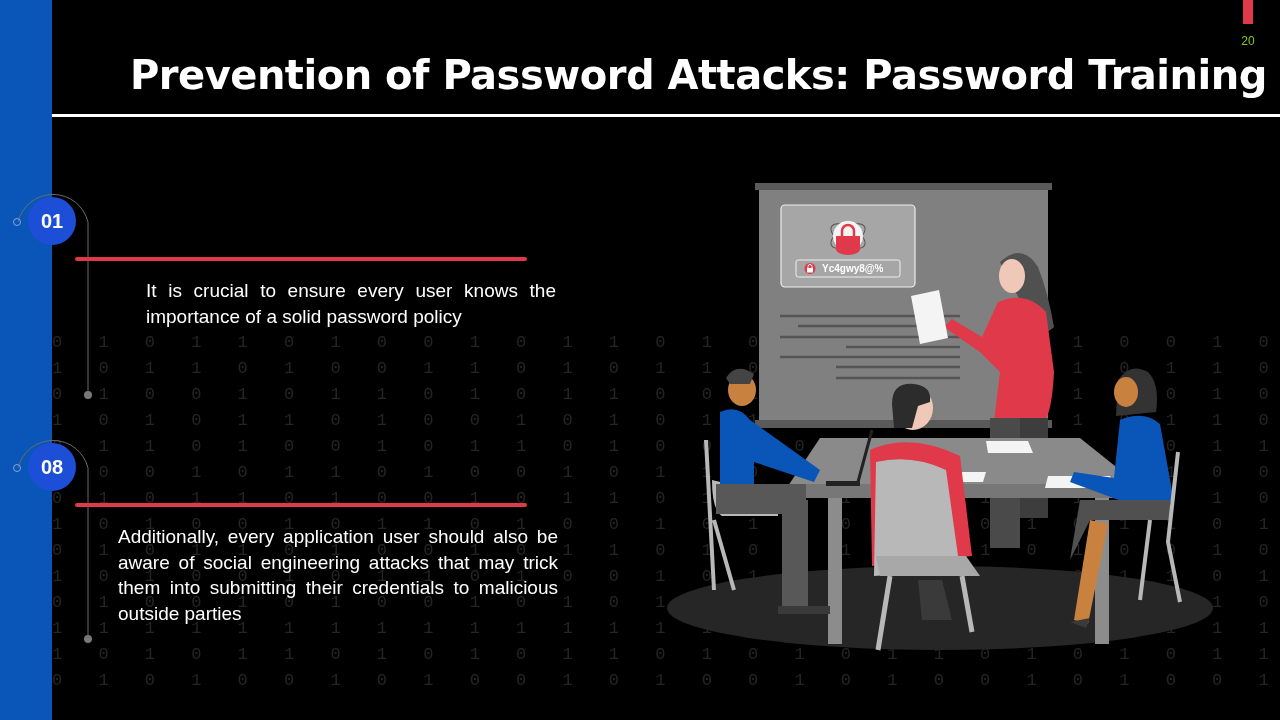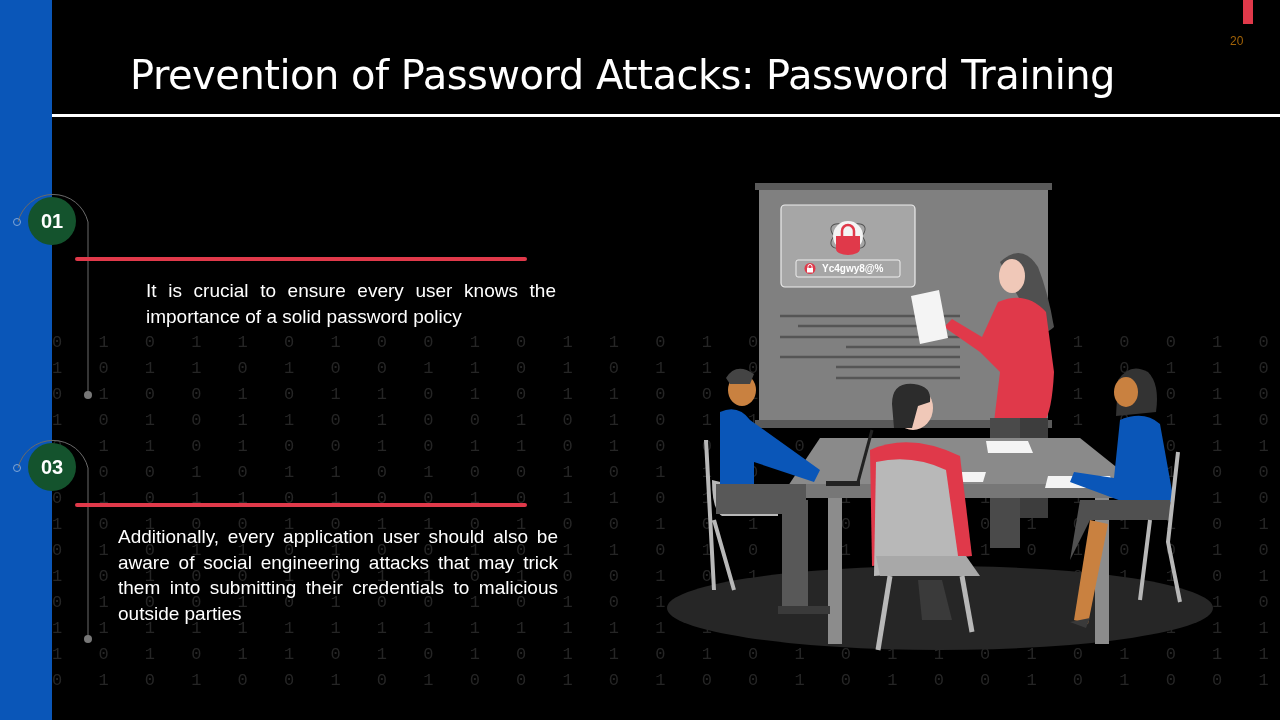--- a/index.html
+++ b/index.html
@@ -1,24 +1,24 @@
 <!DOCTYPE html>
 <html><head>
 <meta charset="utf-8">
 <style>
   html,body{margin:0;padding:0;}
   body{width:1280px;height:720px;overflow:hidden;background:#000;position:relative;font-family:"Liberation Sans",sans-serif;}
   .left-bar{position:absolute;left:0;top:0;width:52px;height:720px;background:#0a56b8;}
   .slide-num-bar{position:absolute;left:1243px;top:0;width:10px;height:24px;background:#e0394a;}
-  .slide-num{position:absolute;left:1230px;top:34px;width:36px;color:#a16207;font-size:12px;}
-  .title{position:absolute;left:130px;top:52px;color:#fff;font-family:"DejaVu Sans",sans-serif;font-size:40px;font-weight:400;letter-spacing:-0.5px;white-space:nowrap;}
+  .slide-num{position:absolute;left:1230px;top:34px;width:36px;text-align:center;color:#84cc16;font-size:12px;}
+  .title{position:absolute;left:130px;top:52px;color:#fff;font-family:"DejaVu Sans",sans-serif;font-size:40px;font-weight:700;letter-spacing:-0.5px;white-space:nowrap;}
   .title-rule{position:absolute;left:52px;top:114px;width:1228px;height:3px;background:#fff;}
   .binary{position:absolute;left:52px;top:330px;width:1228px;height:390px;color:#2a2a2a;font-family:"Liberation Mono",monospace;font-size:17px;line-height:26px;letter-spacing:13px;white-space:pre;overflow:hidden;opacity:.9;}
   .arc{position:absolute;}
-  .num-circle{position:absolute;width:48px;height:48px;border-radius:50%;background:#14532d;color:#fff;font-weight:bold;font-size:20px;display:flex;align-items:center;justify-content:center;}
+  .num-circle{position:absolute;width:48px;height:48px;border-radius:50%;background:#1d4ed8;color:#fff;font-weight:bold;font-size:20px;display:flex;align-items:center;justify-content:center;}
   .red-rule{position:absolute;height:4px;background:#e0394a;border-radius:2px;}
   .step-text{position:absolute;color:#fff;font-size:19px;line-height:25.5px;text-align:justify;}
   .illus{position:absolute;left:660px;top:180px;}
 </style>
 </head>
 <body>
 
 <div class="left-bar"></div>
 <div class="slide-num-bar"></div>
 <div class="slide-num">20</div>
@@ -51,21 +51,21 @@
   <div class="red-rule" style="left:75px;top:257px;width:452px;"></div>
   <div class="step-text" style="left:106px;top:278px;width:410px;margin-left:40px;">It is crucial to ensure every user knows the importance of a solid password policy</div>
 </div>
 
 <div>
   <svg class="arc" style="left:10px;top:430px;" width="90" height="220">
     <path d="M8 38 A36 36 0 0 1 78 38 L78 208" fill="none" stroke="#6a6a6a" stroke-width="1"></path>
     <circle cx="7" cy="38" r="3.5" fill="none" stroke="#7fa6d8" stroke-width="1"></circle>
     <circle cx="78" cy="209" r="4" fill="#777"></circle>
   </svg>
-  <div class="num-circle" style="left:28px;top:443px;">03</div>
+  <div class="num-circle" style="left:28px;top:443px;">08</div>
   <div class="red-rule" style="left:75px;top:503px;width:452px;"></div>
   <div class="step-text" style="left:118px;top:524px;width:440px;">Additionally, every application user should also be aware of social engineering attacks that may trick them into submitting their credentials to malicious outside parties</div>
 </div>
 
 <svg class="illus" width="560" height="480" viewBox="660 180 560 480">
 
   <ellipse cx="940" cy="608" rx="273" ry="42" fill="#262626"></ellipse>
 
   <rect x="755" y="183" width="297" height="7" fill="#5a5a5a"></rect>
   <rect x="759" y="190" width="289" height="232" fill="#808080"></rect>

